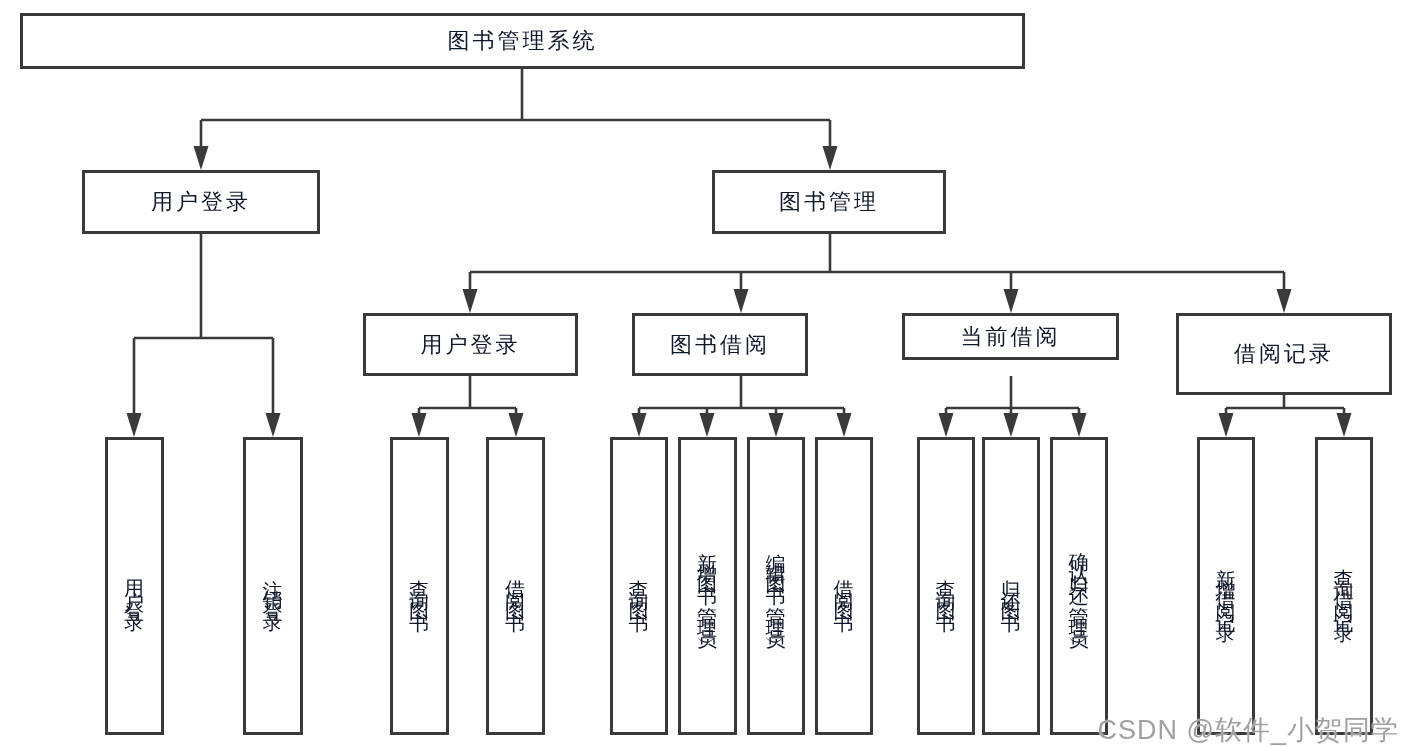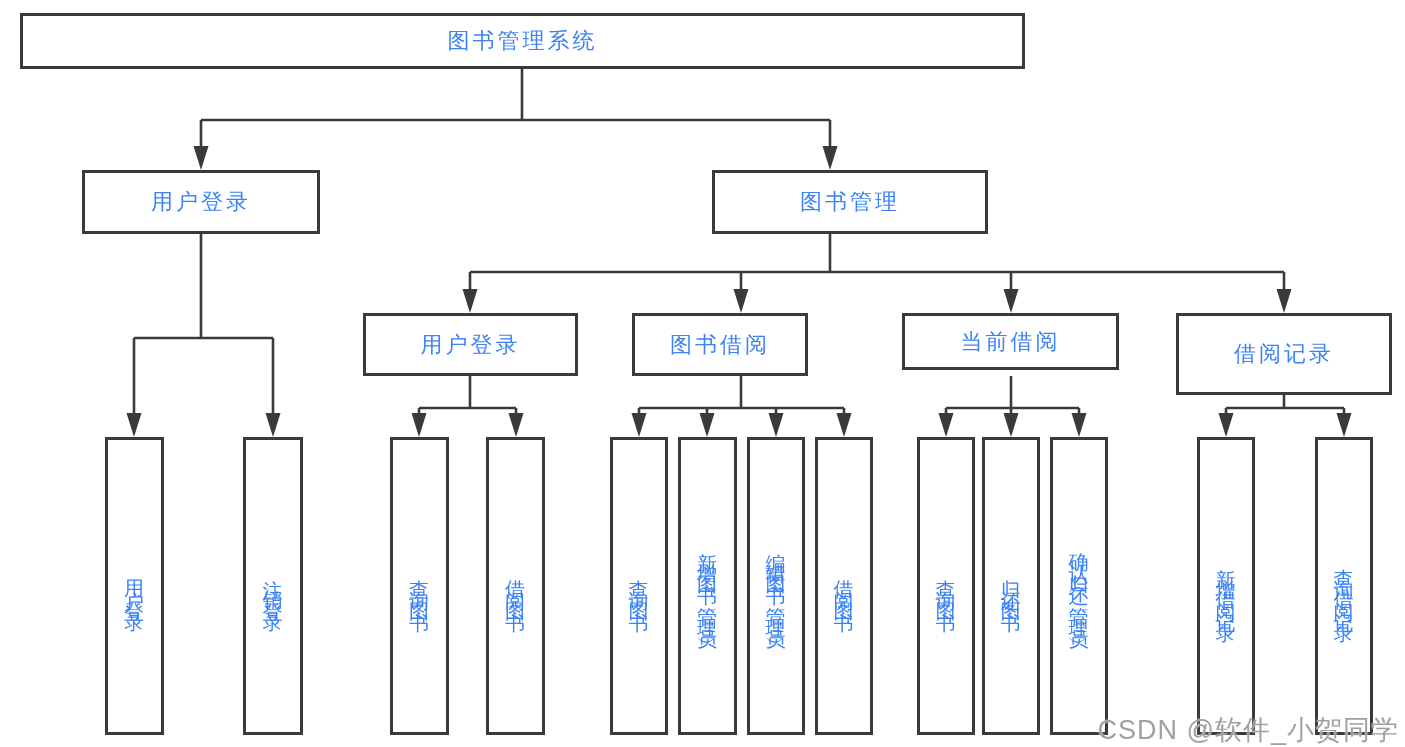--- a/index.html
+++ b/index.html
@@ -9,21 +9,21 @@
     background:#ffffff;
     font-family:"Liberation Sans","DejaVu Sans",sans-serif;
     overflow:hidden;
   }
   .wires{position:absolute;left:0;top:0;width:1405px;height:747px;}
   .node{
     position:absolute;
     box-sizing:border-box;
     border:3px solid #3a3a3a;
     background:#ffffff;
-    color:#3b82f6;
+    color:#0f172a;
     display:flex;align-items:center;justify-content:center;
     text-align:center;
   }
   .hbox{
     font-size:22px;
     letter-spacing:3px;
   }
   .vbox{
     writing-mode:vertical-rl;
     text-orientation:mixed;
@@ -74,25 +74,25 @@
       <polygon points="1003.5,413 1018.5,413 1011,437"></polygon>
       <polygon points="1071.5,413 1086.5,413 1079,437"></polygon>
       <polygon points="1218.5,413 1233.5,413 1226,437"></polygon>
       <polygon points="1336.5,413 1351.5,413 1344,437"></polygon>
     </g>
   </svg>
 
   <div class="node hbox" style="left:20px;top:13px;width:1005px;height:56px;">图书管理系统</div>
 
   <div class="node hbox" style="left:82px;top:170px;width:238px;height:64px;">用户登录</div>
-  <div class="node hbox" style="left:712px;top:170px;width:276px;height:64px;">图书管理</div>
+  <div class="node hbox" style="left:712px;top:170px;width:234px;height:64px;">图书管理</div>
 
   <div class="node hbox" style="left:363px;top:313px;width:215px;height:63px;">用户登录</div>
   <div class="node hbox" style="left:632px;top:313px;width:176px;height:63px;">图书借阅</div>
-  <div class="node hbox" style="left:902px;top:313px;width:217px;height:57px;">当前借阅</div>
+  <div class="node hbox" style="left:902px;top:313px;width:217px;height:47px;">当前借阅</div>
   <div class="node hbox" style="left:1176px;top:313px;width:216px;height:82px;">借阅记录</div>
 
   <div class="node vbox" style="left:105px;top:437px;width:59px;height:298px;">用户登录</div>
   <div class="node vbox" style="left:243px;top:437px;width:60px;height:298px;">注销登录</div>
 
   <div class="node vbox" style="left:390px;top:437px;width:59px;height:298px;">查询图书</div>
   <div class="node vbox" style="left:486px;top:437px;width:59px;height:298px;">借阅图书</div>
 
   <div class="node vbox" style="left:610px;top:437px;width:58px;height:298px;">查询图书</div>
   <div class="node vbox" style="left:678px;top:437px;width:59px;height:298px;">新增图书（管理员）</div>

